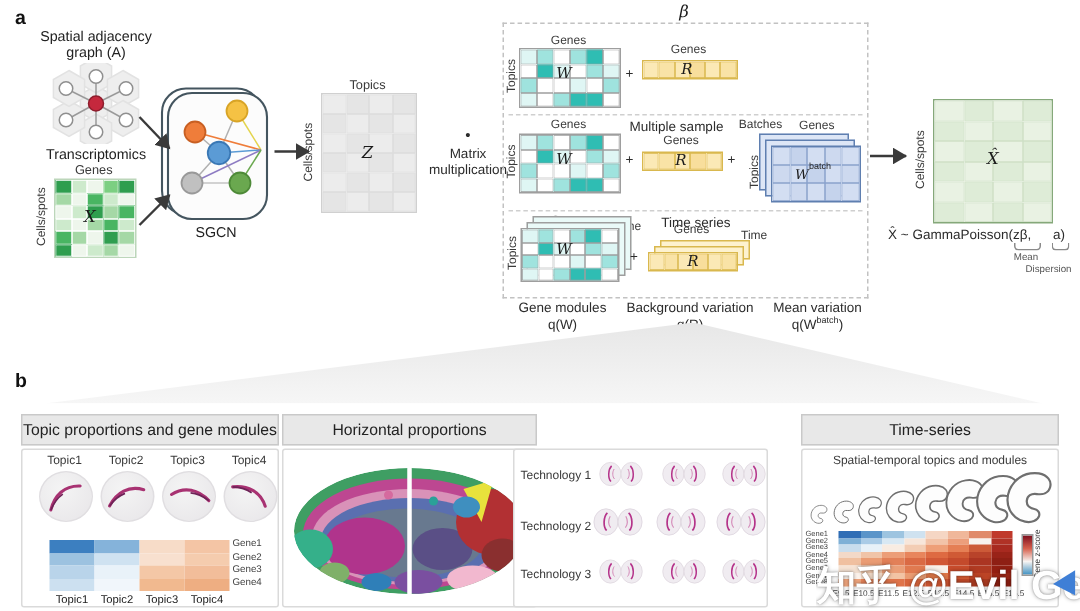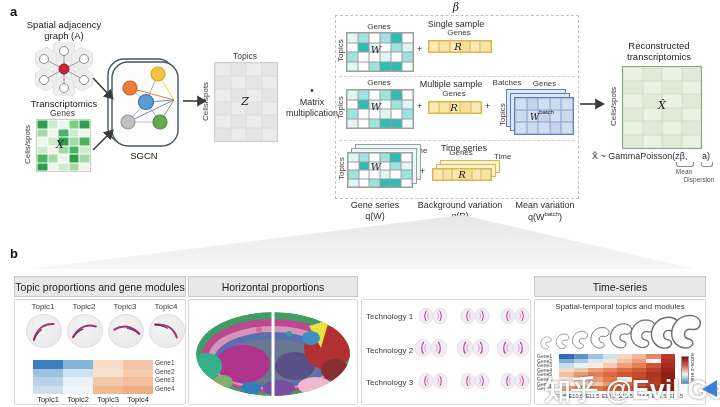--- a/index.html
+++ b/index.html
@@ -221,21 +221,20 @@
     <div>Matrix</div>
     <div>multiplication</div>
   </div>
 
   <div class="abs sym c" style="left:335px;top:1px;width:242px;font-size:11px">β</div>
   <div class="abs dashbox" style="left:335px;top:15px;width:242px;height:182px">
 
     <div class="abs sep" style="left:3px;right:3px;top:60px"></div>
     <div class="abs sep" style="left:3px;right:3px;top:124px"></div>
 
-    <div class="abs t9 c" style="left:40px;top:3px;width:160px">Single sample</div>
     <div class="abs lbl8 c" style="left:10px;top:7px;width:66px">Genes</div>
     <div class="abs vlab" style="left:1px;top:16px;height:38px">Topics</div>
     <div class="abs grid" style="left:10px;top:16px;--cw:11px;--ch:9.5px;--cb:#9e9e9e;border:0.5px solid #9e9e9e">
         <div class="grow">
           <div class="gcell" style="background: rgb(223, 246, 244);"></div>
           <div class="gcell" style="background: rgb(159, 227, 222);"></div>
           <div class="gcell" style="background: rgb(255, 255, 255);"></div>
           <div class="gcell" style="background: rgb(159, 227, 222);"></div>
           <div class="gcell" style="background: rgb(47, 189, 179);"></div>
           <div class="gcell" style="background: rgb(255, 255, 255);"></div>
@@ -416,36 +415,32 @@
           <div class="gcell" style="background: rgb(251, 233, 182);"></div>
           <div class="gcell" style="background: rgb(248, 222, 156);"></div>
           <div class="gcell" style="background: rgb(251, 233, 182);"></div>
           <div class="gcell" style="background: rgb(249, 227, 166);"></div>
         </div>
       </div>
     <div class="abs sym c" style="left:116px;top:153px;width:20px;font-size:10px">R</div>
   </div>
 
   <div class="abs t9 c" style="left:330px;top:200px;width:90px">
-    <div>Gene series</div>
+    <div>Gene modules</div>
     <div>q(W)</div>
   </div>
   <div class="abs t9 c" style="left:408px;top:200px;width:104px">
     <div>Background variation</div>
     <div>q(R)</div>
   </div>
   <div class="abs t9 c" style="left:498px;top:200px;width:94px">
     <div>Mean variation</div>
     <div class="nowrap"><span>q(W</span><sup style="font-size:6px">batch</sup><span>)</span></div>
   </div>
 
-  <div class="abs t95 c" style="left:602px;top:40px;width:114px">
-    <div>Reconstructed</div>
-    <div>transcriptomics</div>
-  </div>
   <div class="abs vlab" style="left:610px;top:66px;height:81px">Cells/spots</div>
   <div class="abs grid" style="left:622px;top:66px;--cw:19.5px;--ch:13.5px;--cb:#cfe0c6;border:1.5px solid #85a87a">
       <div class="grow">
         <div class="gcell" style="background: rgb(233, 242, 227);"></div>
         <div class="gcell" style="background: rgb(222, 236, 215);"></div>
         <div class="gcell" style="background: rgb(233, 242, 227);"></div>
         <div class="gcell" style="background: rgb(222, 236, 215);"></div>
       </div>
       <div class="grow">
         <div class="gcell" style="background: rgb(222, 236, 215);"></div>
@@ -593,21 +588,21 @@
         <ellipse cx="86" cy="84" rx="16" ry="8" fill="#7a4fa0"></ellipse>
         <ellipse cx="58" cy="84" rx="10" ry="6" fill="#2f7fb8"></ellipse>
         <ellipse cx="30" cy="78" rx="10" ry="7" fill="#7fb069"></ellipse>
         <circle cx="96" cy="30" r="3" fill="#2aa198"></circle>
         <circle cx="66" cy="26" r="3" fill="#d56a9e"></circle>
         <rect x="78.5" y="6" width="3" height="88" fill="#ffffff"></rect>
       </g>
     </svg>
   </div>
 
-  <div class="abs pcontent" style="left:361px;top:299px;width:168px;height:104px">
+  <div class="abs pcontent" style="left:342px;top:299px;width:168px;height:104px">
     <div class="abs lbl8" style="left:4px;top:13px">Technology 1</div>
     <svg class="abs" style="left:56px;top:6px" width="30" height="20" viewBox="0 0 36 22">
         <use href="#brain-pair"></use>
       </svg>
     <svg class="abs" style="left:98px;top:6px" width="30" height="20" viewBox="0 0 36 22">
         <use href="#brain-pair"></use>
       </svg>
     <svg class="abs" style="left:138px;top:6px" width="30" height="20" viewBox="0 0 36 22">
         <use href="#brain-pair"></use>
       </svg>

